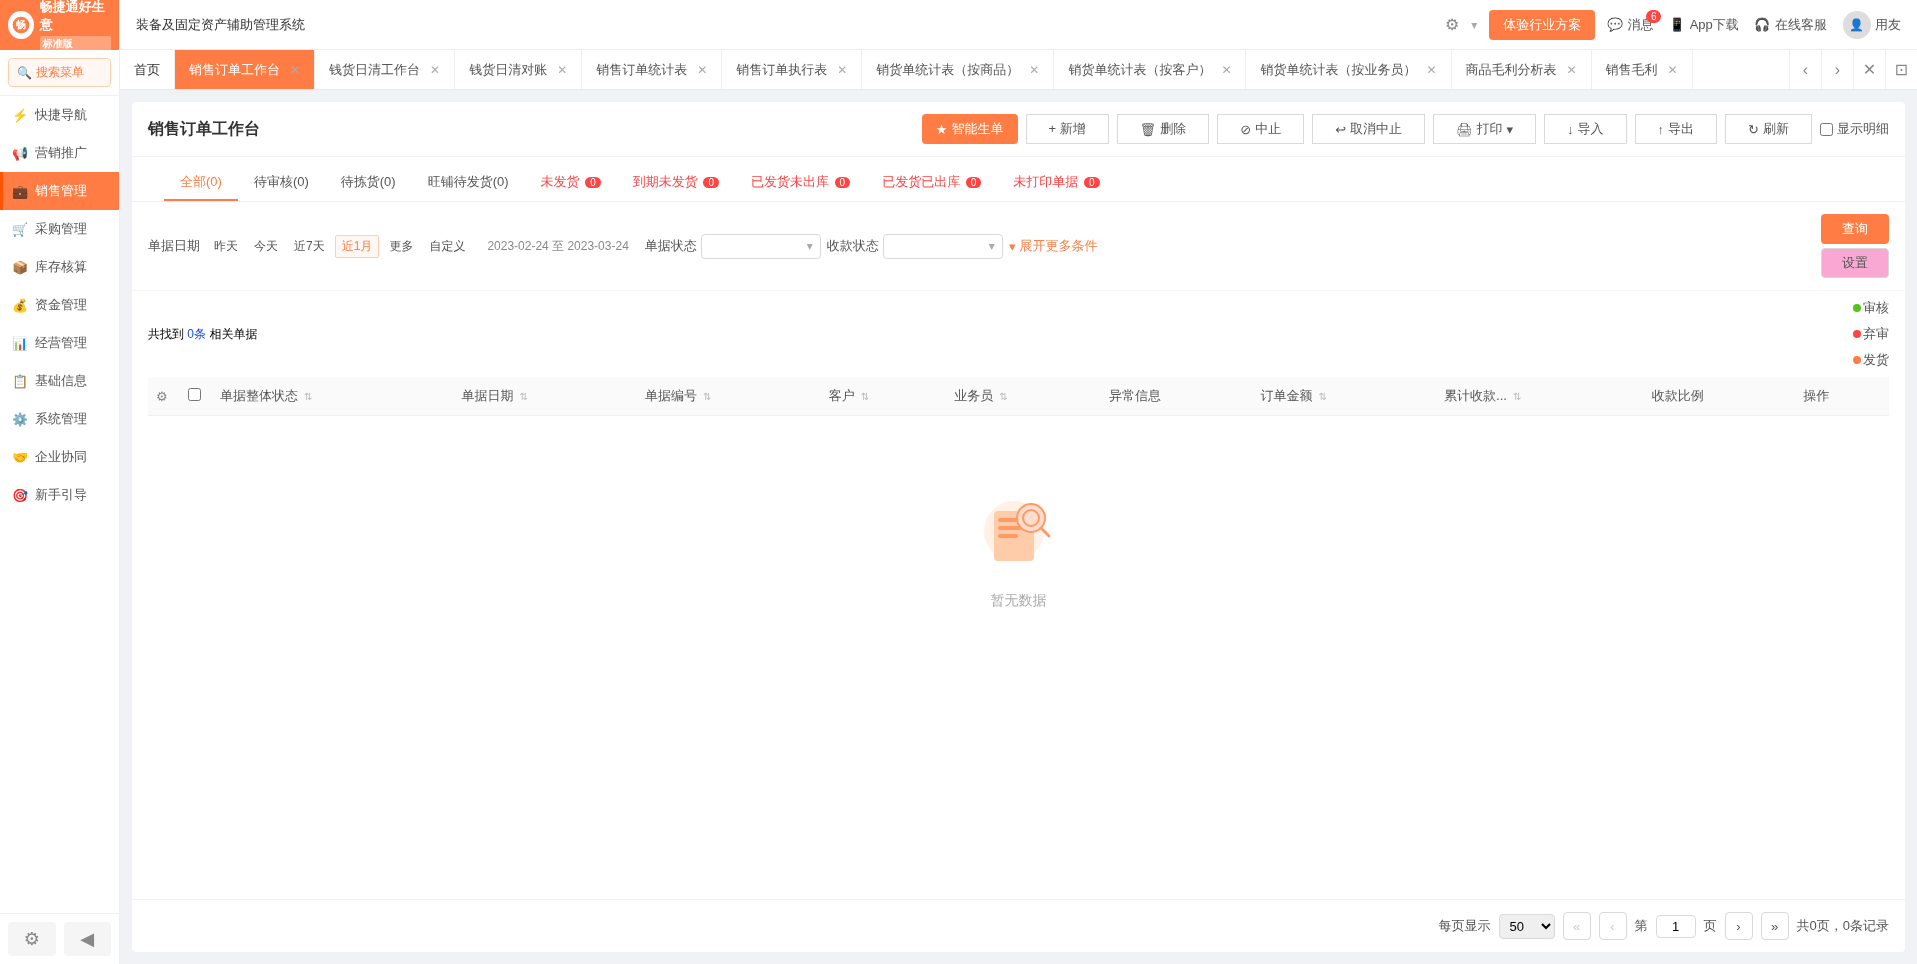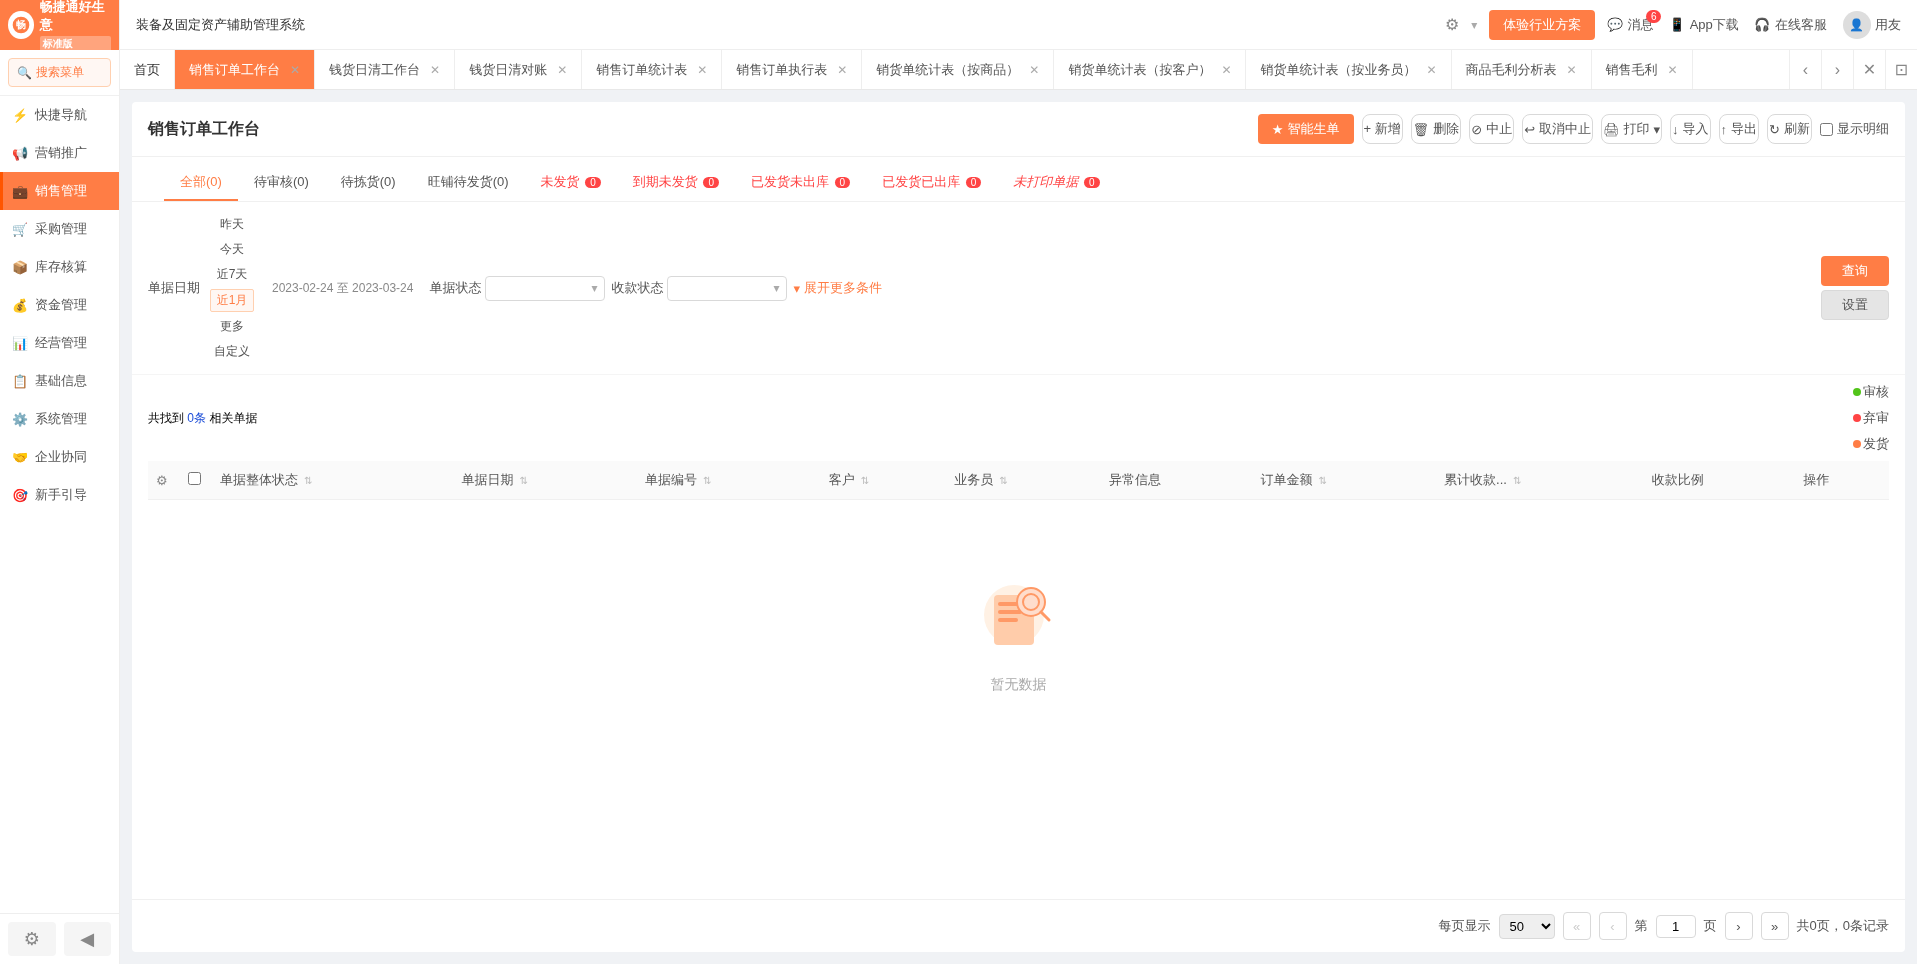--- a/index.html
+++ b/index.html
@@ -43,45 +43,45 @@
 
     
     .content { flex: 1; overflow-y: auto; overflow-x: hidden; background: #f0f2f5; padding: 12px; display: flex; flex-direction: column; }
 
     
     .workspace { background: #fff; border-radius: 4px; flex: 1; display: flex; flex-direction: column; overflow: hidden; }
     .workspace-header { padding: 12px 16px; display: flex; align-items: center; justify-content: space-between; border-bottom: 1px solid #f0f0f0; }
     .workspace-title { font-size: 16px; font-weight: bold; color: #333; }
     .workspace-actions { display: flex; align-items: center; gap: 8px; }
     .btn-smart { background: #ff7d45; color: #fff; border: none; border-radius: 4px; padding: 6px 14px; cursor: pointer; font-size: 13px; display: flex; align-items: center; gap: 4px; }
-    .btn-action { background: #fff; color: #555; border: 1px solid #d9d9d9; border-radius: 8px; padding: 5px 1px; cursor: pointer; font-size: 13px; display: flex; align-items: center; gap: 4px; }
+    .btn-action { background: #fff; color: #555; border: 1px solid #d9d9d9; border-radius: 0; padding: 5px 22px; cursor: pointer; font-size: 13px; display: flex; align-items: center; gap: 4px; }
     .checkbox-label { display: flex; align-items: center; gap: 4px; cursor: pointer; font-size: 13px; color: #555; }
 
     
     .filter-tabs { display: flex; align-items: center; padding: 8px 32px 0; gap: 0; border-bottom: 1px solid #f0f0f0; overflow-x: auto; }
     .filter-tab { padding: 8px 16px; cursor: pointer; color: #555; font-size: 13px; border-bottom: 2px solid transparent; white-space: nowrap; }
     .filter-tab.active { color: #ff7d45; border-bottom: 2px solid #ff7d45; }
     .filter-tab .count-badge { background: #ff4444; color: #fff; border-radius: 10px; padding: 0 5px; font-size: 10px; margin-left: 2px; }
 
     
     .search-bar { padding: 12px 16px; display: flex; align-items: center; gap: 16px; border-bottom: 1px solid #f5f5f5; flex-wrap: wrap; }
     .search-field { display: flex; align-items: center; gap: 8px; }
     .search-label { color: #555; font-size: 13px; white-space: nowrap; }
-    .date-range { display: flex; align-items: center; gap: 4px; font-size: 12px; color: #555; flex-direction: column; }
+    .date-range { display: flex; align-items: center; gap: 4px; font-size: 12px; color: #555; }
     .date-option { padding: 2px 6px; cursor: pointer; color: #555; border-radius: 2px; }
     .date-option.active { color: #ff7d45; background: #fff7f3; border: 1px solid #ffd0b0; }
     .date-value { font-size: 12px; color: #888; }
     .select-field { display: flex; align-items: center; gap: 4px; }
     .select-input { border: 1px solid #d9d9d9; border-radius: 4px; padding: 4px 24px 4px 8px; font-size: 13px; color: #333; cursor: pointer; background: #fff; min-width: 120px; appearance: none; position: relative; }
     .select-wrapper { position: relative; display: inline-block; }
     .select-wrapper::after { content: '▾'; position: absolute; right: 8px; top: 50%; transform: translateY(-50%); color: #aaa; pointer-events: none; font-size: 12px; }
     .expand-btn { color: #ff7d45; cursor: pointer; font-size: 13px; display: flex; align-items: center; gap: 4px; }
     .search-actions { margin-left: auto; display: flex; flex-direction: column; gap: 4px; }
     .btn-query { background: #ff7d45; color: #fff; border: none; border-radius: 4px; padding: 6px 20px; cursor: pointer; font-size: 13px; }
-    .btn-settings { background: #e5e5e5; color: #555; border: 1px solid #d9d9d9; border-radius: 4px; padding: 5px 20px; cursor: pointer; font-size: 13px; }
+    .btn-settings { background: #f9a8d4; color: #555; border: 1px solid #d9d9d9; border-radius: 4px; padding: 5px 20px; cursor: pointer; font-size: 13px; }
 
     
     .result-info { padding: 8px 16px; display: flex; align-items: center; justify-content: space-between; }
     .result-actions { display: flex; align-items: center; gap: 8px; flex-direction: column; }
     .result-action-btn { font-size: 13px; color: #555; cursor: pointer; display: flex; align-items: center; gap: 2px; }
     .result-action-btn .dot { width: 8px; height: 8px; border-radius: 50%; display: inline-block; }
     .dot-green { background: #52c41a; }
     .dot-red { background: #ff4444; }
     .dot-orange { background: #ff7d45; }
 
@@ -343,21 +343,21 @@
         </div>
         <div class="filter-tab">
           <span style="color:#ff4444;">已发货未出库</span>
           <span class="count-badge">0</span>
         </div>
         <div class="filter-tab">
           <span style="color:#ff4444;">已发货已出库</span>
           <span class="count-badge">0</span>
         </div>
         <div class="filter-tab">
-          <span style="color:#ff4444;font-style:italic;">未打印单据</span>
+          <span style="color:#ff4444;">未打印单据</span>
           <span class="count-badge">0</span>
         </div>
       </div>
 
       <div class="search-bar">
         <div class="search-field">
           <span class="search-label">单据日期</span>
           <div class="date-range">
             <span class="date-option">昨天</span>
             <span class="date-option">今天</span>

